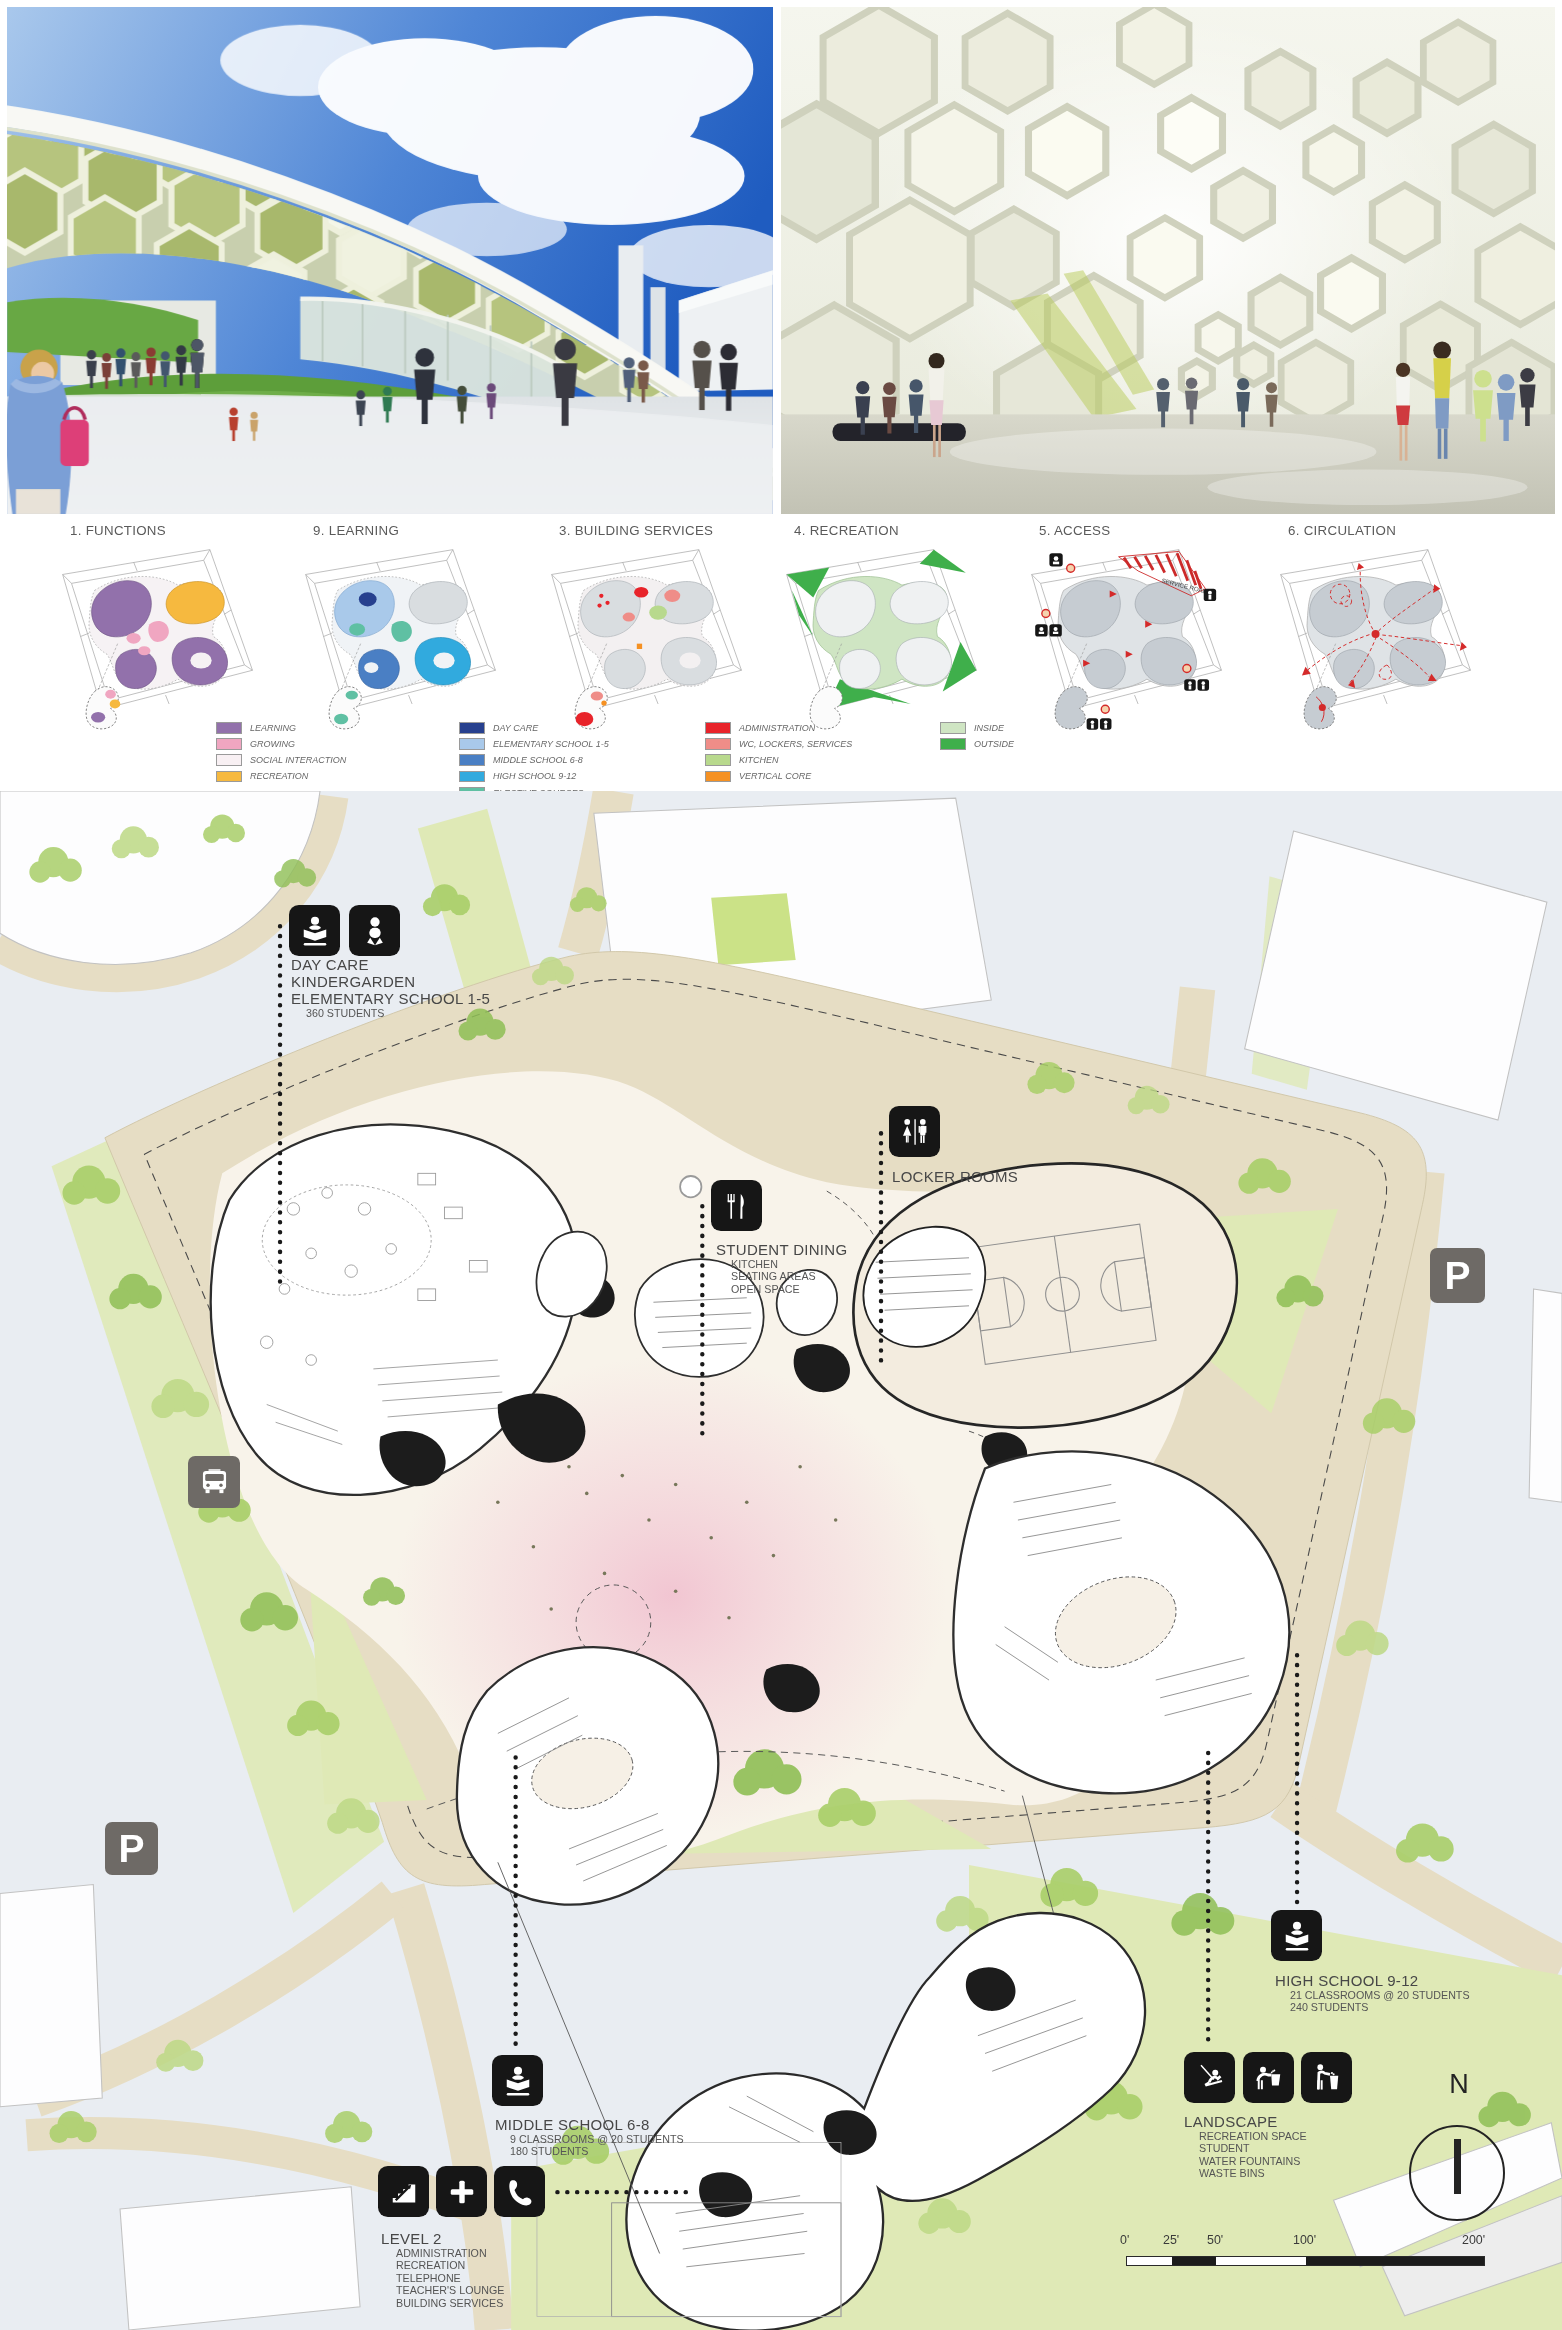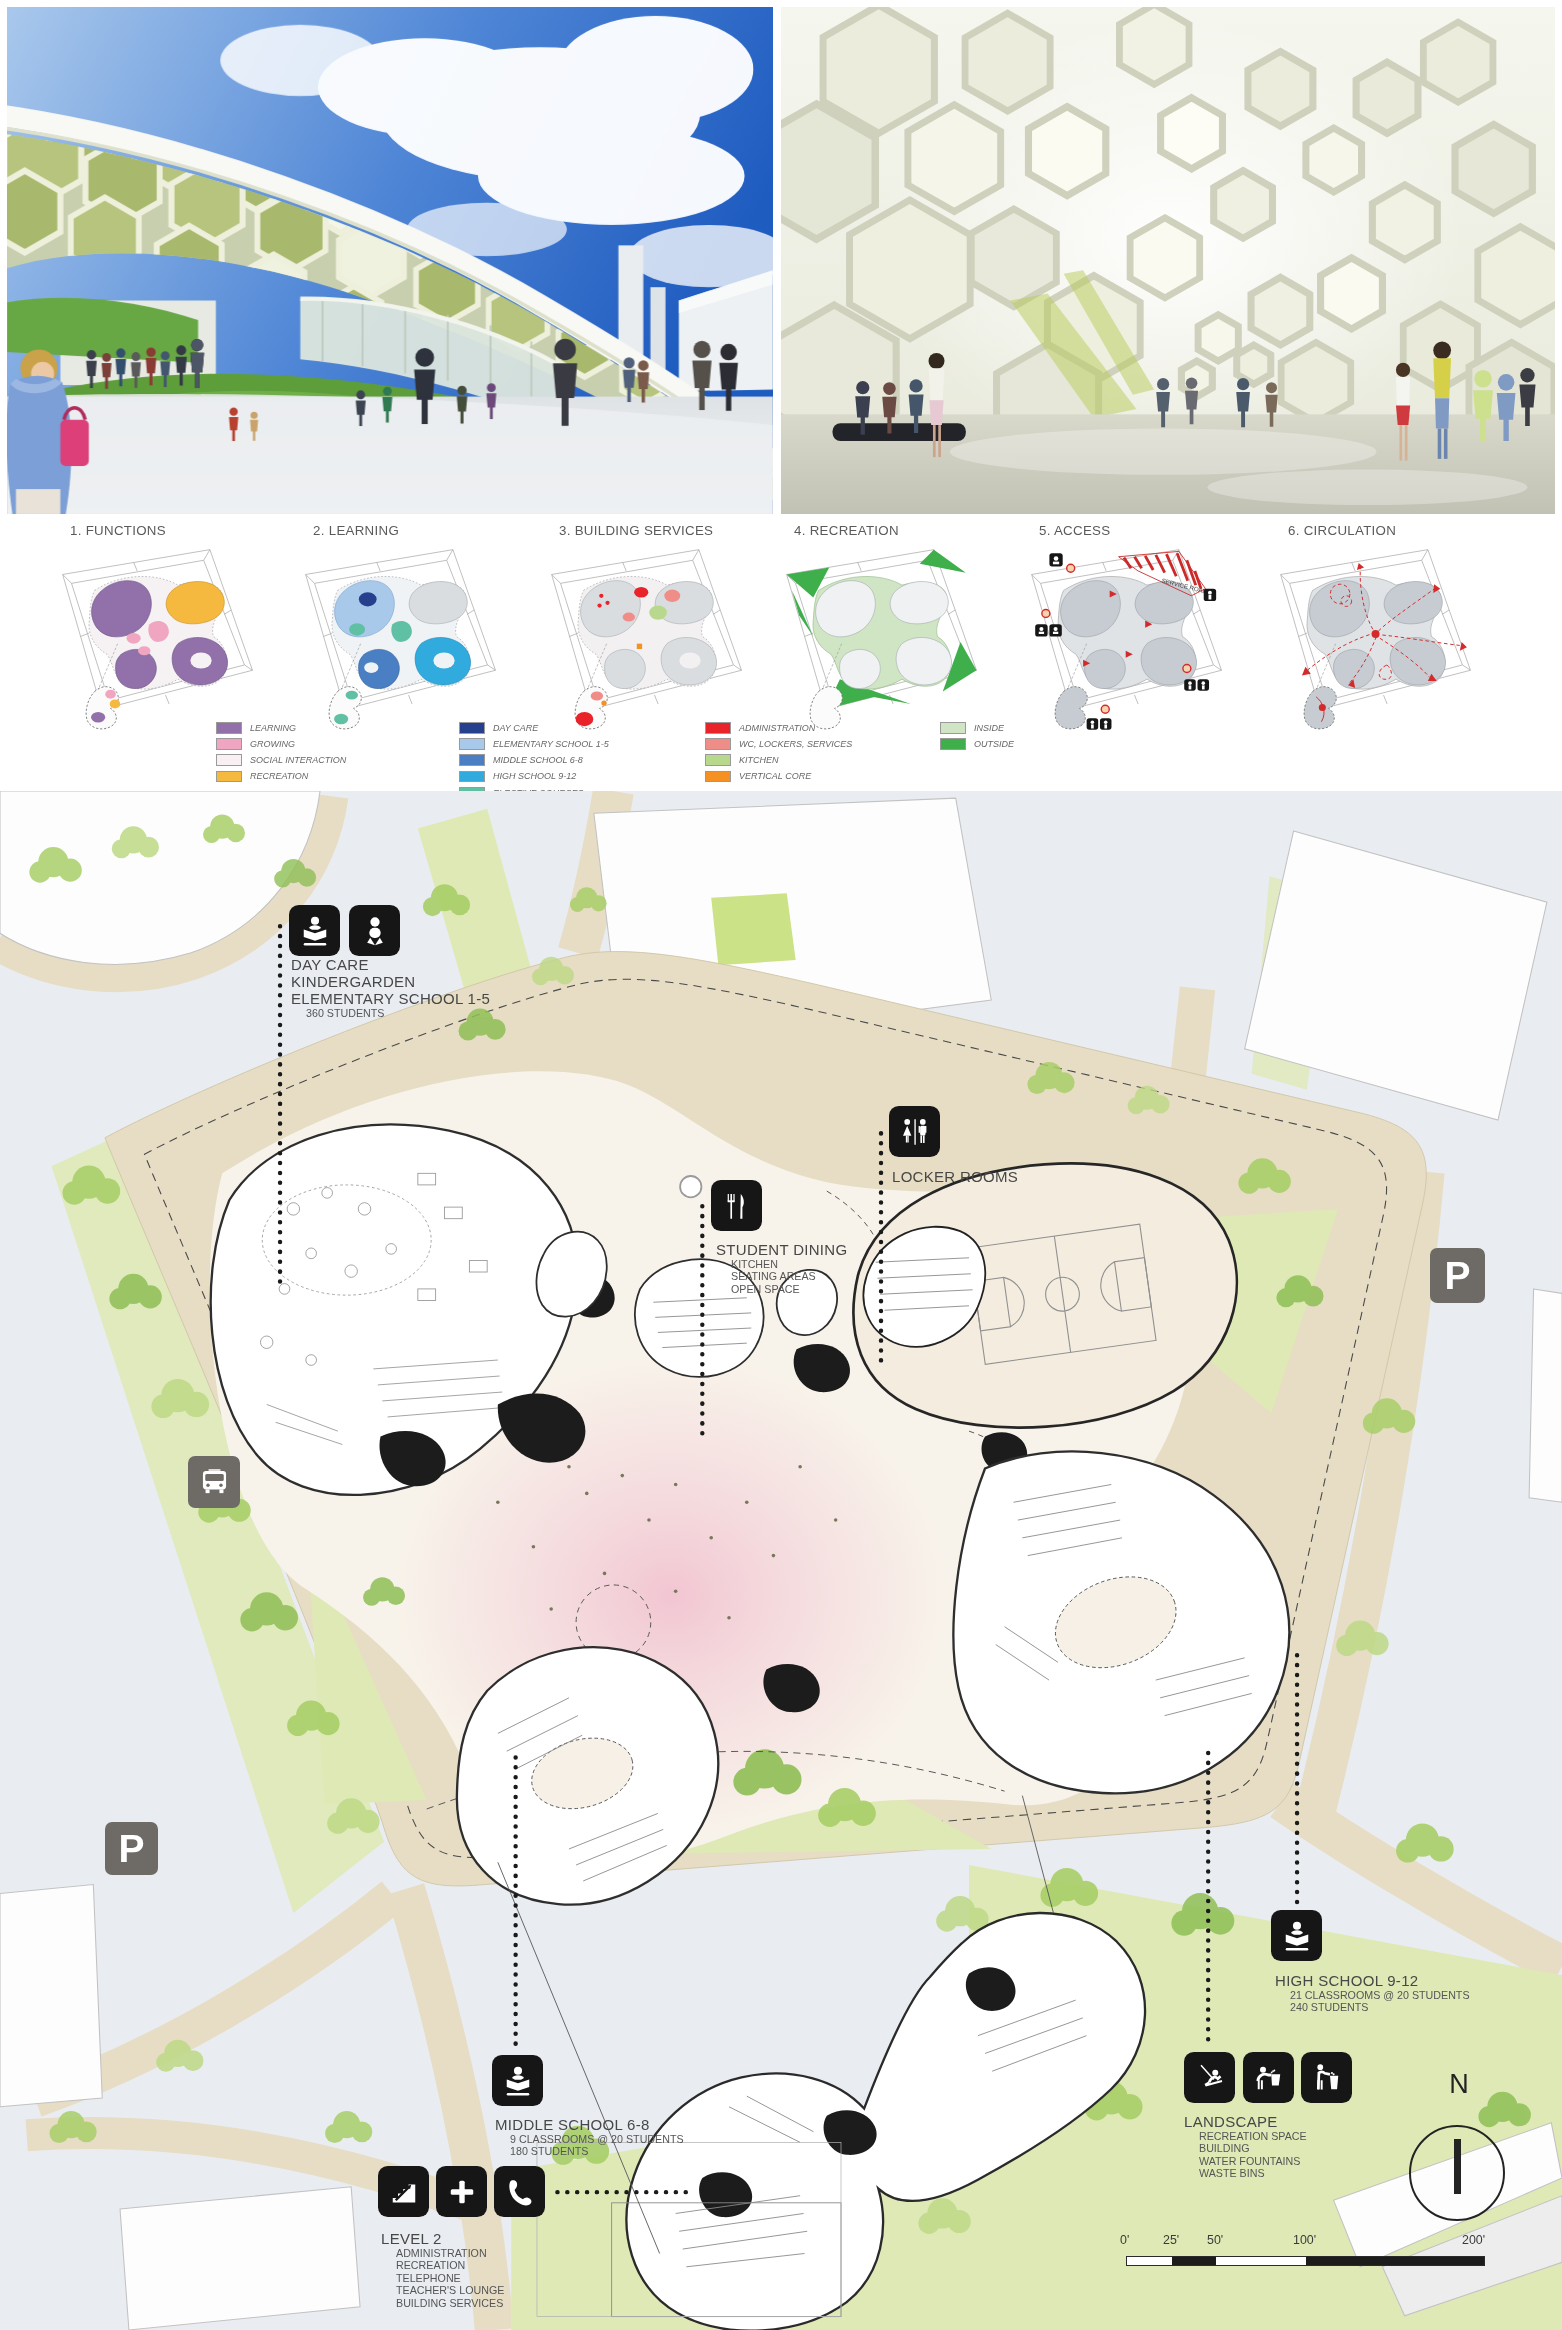--- a/index.html
+++ b/index.html
@@ -322,21 +322,21 @@
             <span>SOCIAL INTERACTION</span>
           </div>
         <div class="lg-row">
             <div class="sw" style="background: rgb(246, 185, 63);"></div>
             <span>RECREATION</span>
           </div>
       </div>
     </div>
 
     <div class="dg" style="left:279px">
-      <div class="dg-title">2. LEARNING</div>
+      <div class="dg-title">9. LEARNING</div>
       <svg viewBox="0 0 275 230" width="244" height="204">
         <use href="#dg-frame"></use>
         <use href="#dg-plate" fill="#f0f3f6" stroke="#aaa" stroke-width="0.8" stroke-dasharray="2 2"></use>
         <use href="#dg-w1" fill="#a9c9ea" stroke="#7aa3cc" stroke-width="0.7"></use>
         <ellipse cx="100" cy="68" rx="10" ry="8" fill="#27408e"></ellipse>
         <ellipse cx="88" cy="102" rx="9" ry="7" fill="#5fc0a3"></ellipse>
         <use href="#dg-e" fill="#d9dde0" stroke="#a7adb3" stroke-width="0.7"></use>
         <use href="#dg-se" fill="#31aade" stroke="#1c86b4" stroke-width="0.7"></use>
         <ellipse cx="186" cy="137" rx="12" ry="9" fill="#f0f3f6"></ellipse>
         <use href="#dg-s" fill="#4a7fc4" stroke="#33609c" stroke-width="0.7"></use>
@@ -898,21 +898,21 @@
           <circle cx="16.4" cy="9.5" r="0.7" fill="#fff"></circle>
         <circle cx="7.5" cy="4.8" r="1.9" fill="#fff"></circle>
         <path d="M6.2 19.5 L6.6 8.6 C8 7.6 9.6 7.9 10.6 8.9 L14 9.6" stroke="#fff" stroke-width="1.8" fill="none"></path>
         <rect x="5.6" y="13.5" width="1.3" height="6.2" fill="#fff"></rect>
           <rect x="7.8" y="13.5" width="1.3" height="6.2" fill="#fff"></rect>
       </svg>
     </div>
     <div class="plabel" style="left:1184px;top:1322px">
       <div class="t">LANDSCAPE</div>
       <div class="s">RECREATION SPACE</div>
-      <div class="s">BUILDING</div>
+      <div class="s">STUDENT</div>
       <div class="s">WATER FOUNTAINS</div>
       <div class="s">WASTE BINS</div>
     </div>
 
     <div class="icon-sq" style="left:378px;top:1375px">
       <svg viewBox="0 0 24 24" width="36" height="36">
         <path d="M4.5 19 L4.5 16 L8 16 L8 13 L11.5 13 L11.5 10 L15 10 L15 7 L19.5 7 L19.5 19 Z" fill="#fff"></path>
         <line x1="6.5" y1="17.5" x2="15.5" y2="8.5" stroke="#161616" stroke-width="1.6"></line>
         <polygon points="16.8,7.2 13.8,8 16,10.2" fill="#161616"></polygon>
       </svg>

